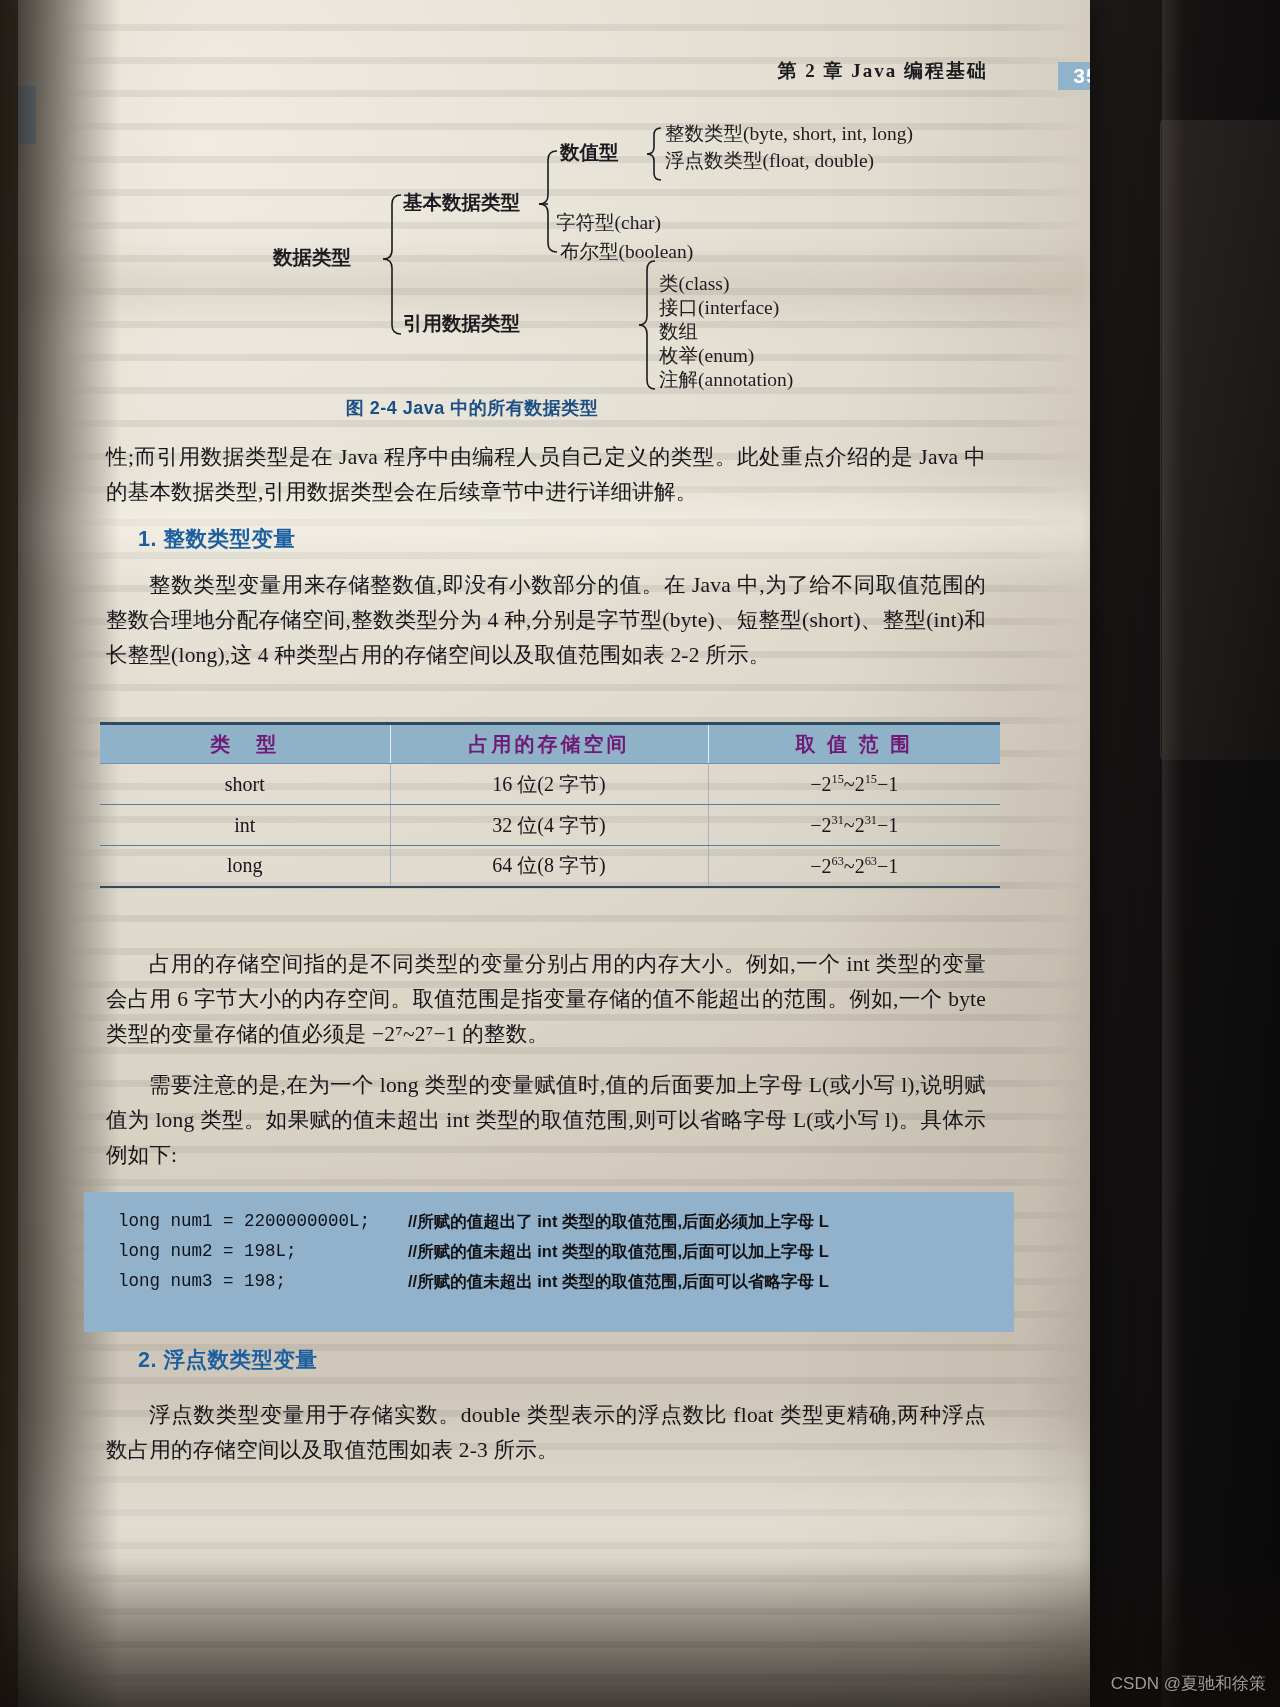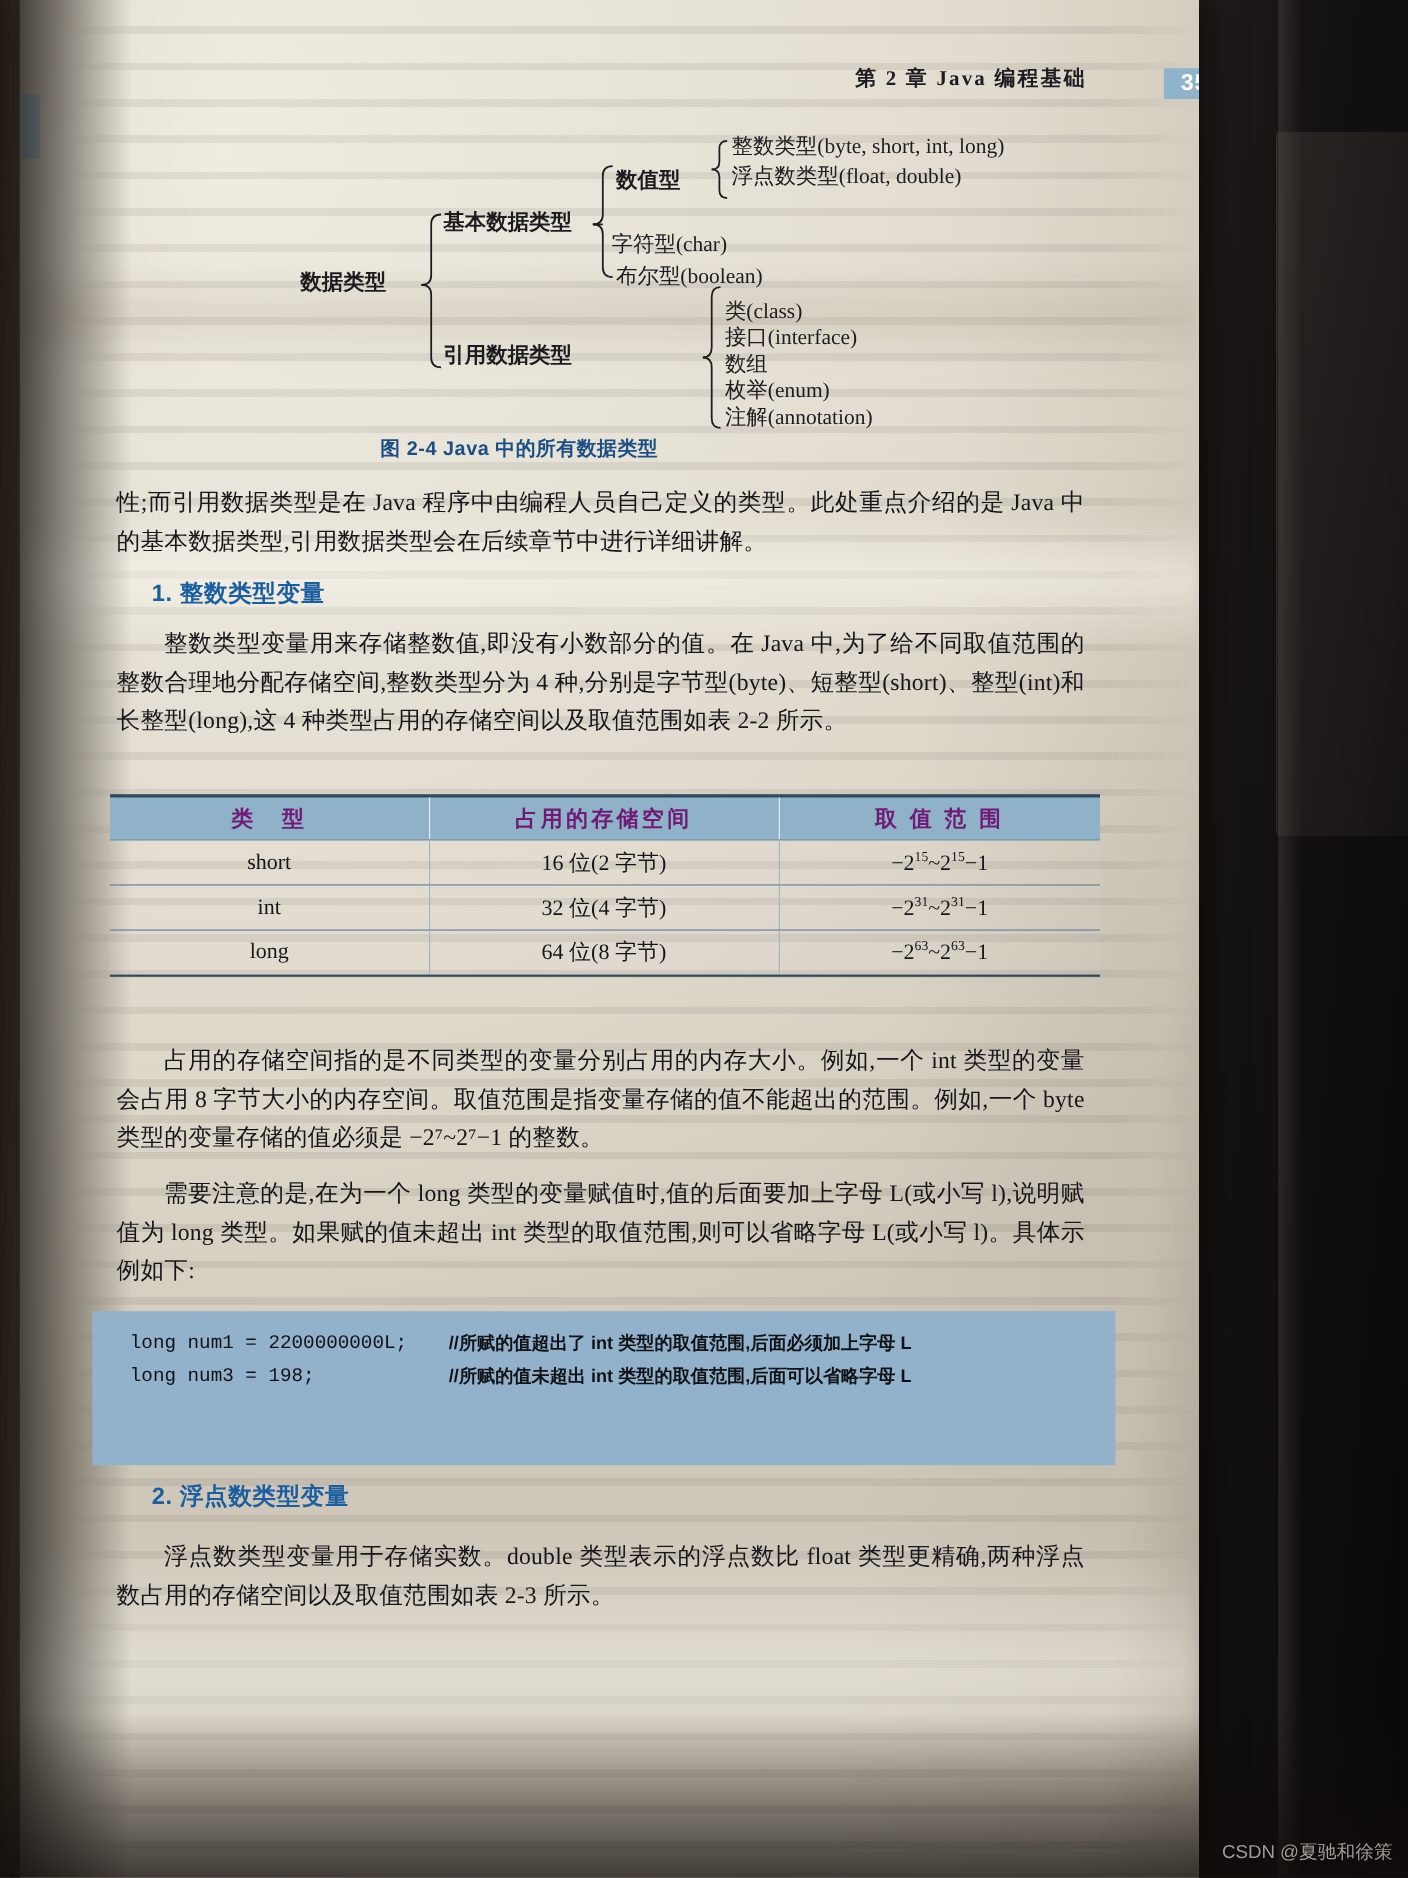--- a/index.html
+++ b/index.html
@@ -282,21 +282,21 @@
         <path d="M374 36 q7 0 7 7 L381 55 q0 7 7 7" fill="none" stroke="#1c1b1f" stroke-width="1.6"></path>
 
         <path d="M366 207 q8 0 8 -9 L374 152 q0 -9 8 -9" fill="none" stroke="#1c1b1f" stroke-width="1.6"></path>
         <path d="M366 207 q8 0 8 9 L374 262 q0 9 8 9" fill="none" stroke="#1c1b1f" stroke-width="1.6"></path>
       </svg>
 
       <div class="node cn" style="left:0px; top:129px;">数据类型</div>
       <div class="node cn" style="left:130px; top:74px;">基本数据类型</div>
       <div class="node cn" style="left:130px; top:195px;">引用数据类型</div>
 
-      <div class="node cn" style="left:287px; top:36px;">数值型</div>
+      <div class="node cn" style="left:287px; top:24px;">数值型</div>
       <div class="node" style="left:392px; top:5px;">整数类型(byte, short, int, long)</div>
       <div class="node" style="left:392px; top:32px;">浮点数类型(float, double)</div>
 
       <div class="node" style="left:283px; top:74px;margin-top:20px;">字符型(char)</div>
       <div class="node" style="left:287px; top:123px;">布尔型(boolean)</div>
 
       <div class="node" style="left:386px; top:155px;">类(class)</div>
       <div class="node" style="left:386px; top:179px;">接口(interface)</div>
       <div class="node" style="left:386px; top:203px;">数组</div>
       <div class="node" style="left:386px; top:227px;">枚举(enum)</div>
@@ -331,30 +331,34 @@
             <td class="col-range">−2<sup>31</sup>~2<sup>31</sup>−1</td>
           </tr>
           <tr>
             <td class="col-type">long</td>
             <td class="col-size">64 位(8 字节)</td>
             <td class="col-range">−2<sup>63</sup>~2<sup>63</sup>−1</td>
           </tr>
         </tbody>
     </table>
 
-    <div class="para indent" style="top:947px;">占用的存储空间指的是不同类型的变量分别占用的内存大小。例如,一个 int 类型的变量会占用 8 字节大小的内存空间。取值范围是指变量存储的值不能超出的范围。例如,一个 byte 类型的变量存储的值必须是 −2⁷~2⁷−1 的整数。</div>
+    <div class="para indent" style="top:947px;">占用的存储空间指的是不同类型的变量分别占用的内存大小。例如,一个 int 类型的变量会占用 6 字节大小的内存空间。取值范围是指变量存储的值不能超出的范围。例如,一个 byte 类型的变量存储的值必须是 −2⁷~2⁷−1 的整数。</div>
 
     <div class="para indent" style="top:1068px;">需要注意的是,在为一个 long 类型的变量赋值时,值的后面要加上字母 L(或小写 l),说明赋值为 long 类型。如果赋的值未超出 int 类型的取值范围,则可以省略字母 L(或小写 l)。具体示例如下:</div>
 
     <div id="code-block">
         <div class="line">
           <span class="code">long num1 = 2200000000L;</span>
           <span class="comment">//所赋的值超出了 int 类型的取值范围,后面必须加上字母 L</span>
         </div>
         <div class="line">
+          <span class="code">long num2 = 198L;</span>
+          <span class="comment">//所赋的值未超出 int 类型的取值范围,后面可以加上字母 L</span>
+        </div>
+        <div class="line">
           <span class="code">long num3 = 198;</span>
           <span class="comment">//所赋的值未超出 int 类型的取值范围,后面可以省略字母 L</span>
         </div>
       </div>
 
     <div class="sec-heading" style="top:1345px;">2. 浮点数类型变量</div>
 
     <div class="para indent" style="top:1398px;">浮点数类型变量用于存储实数。double 类型表示的浮点数比 float 类型更精确,两种浮点数占用的存储空间以及取值范围如表 2-3 所示。</div>
 
   </div>

